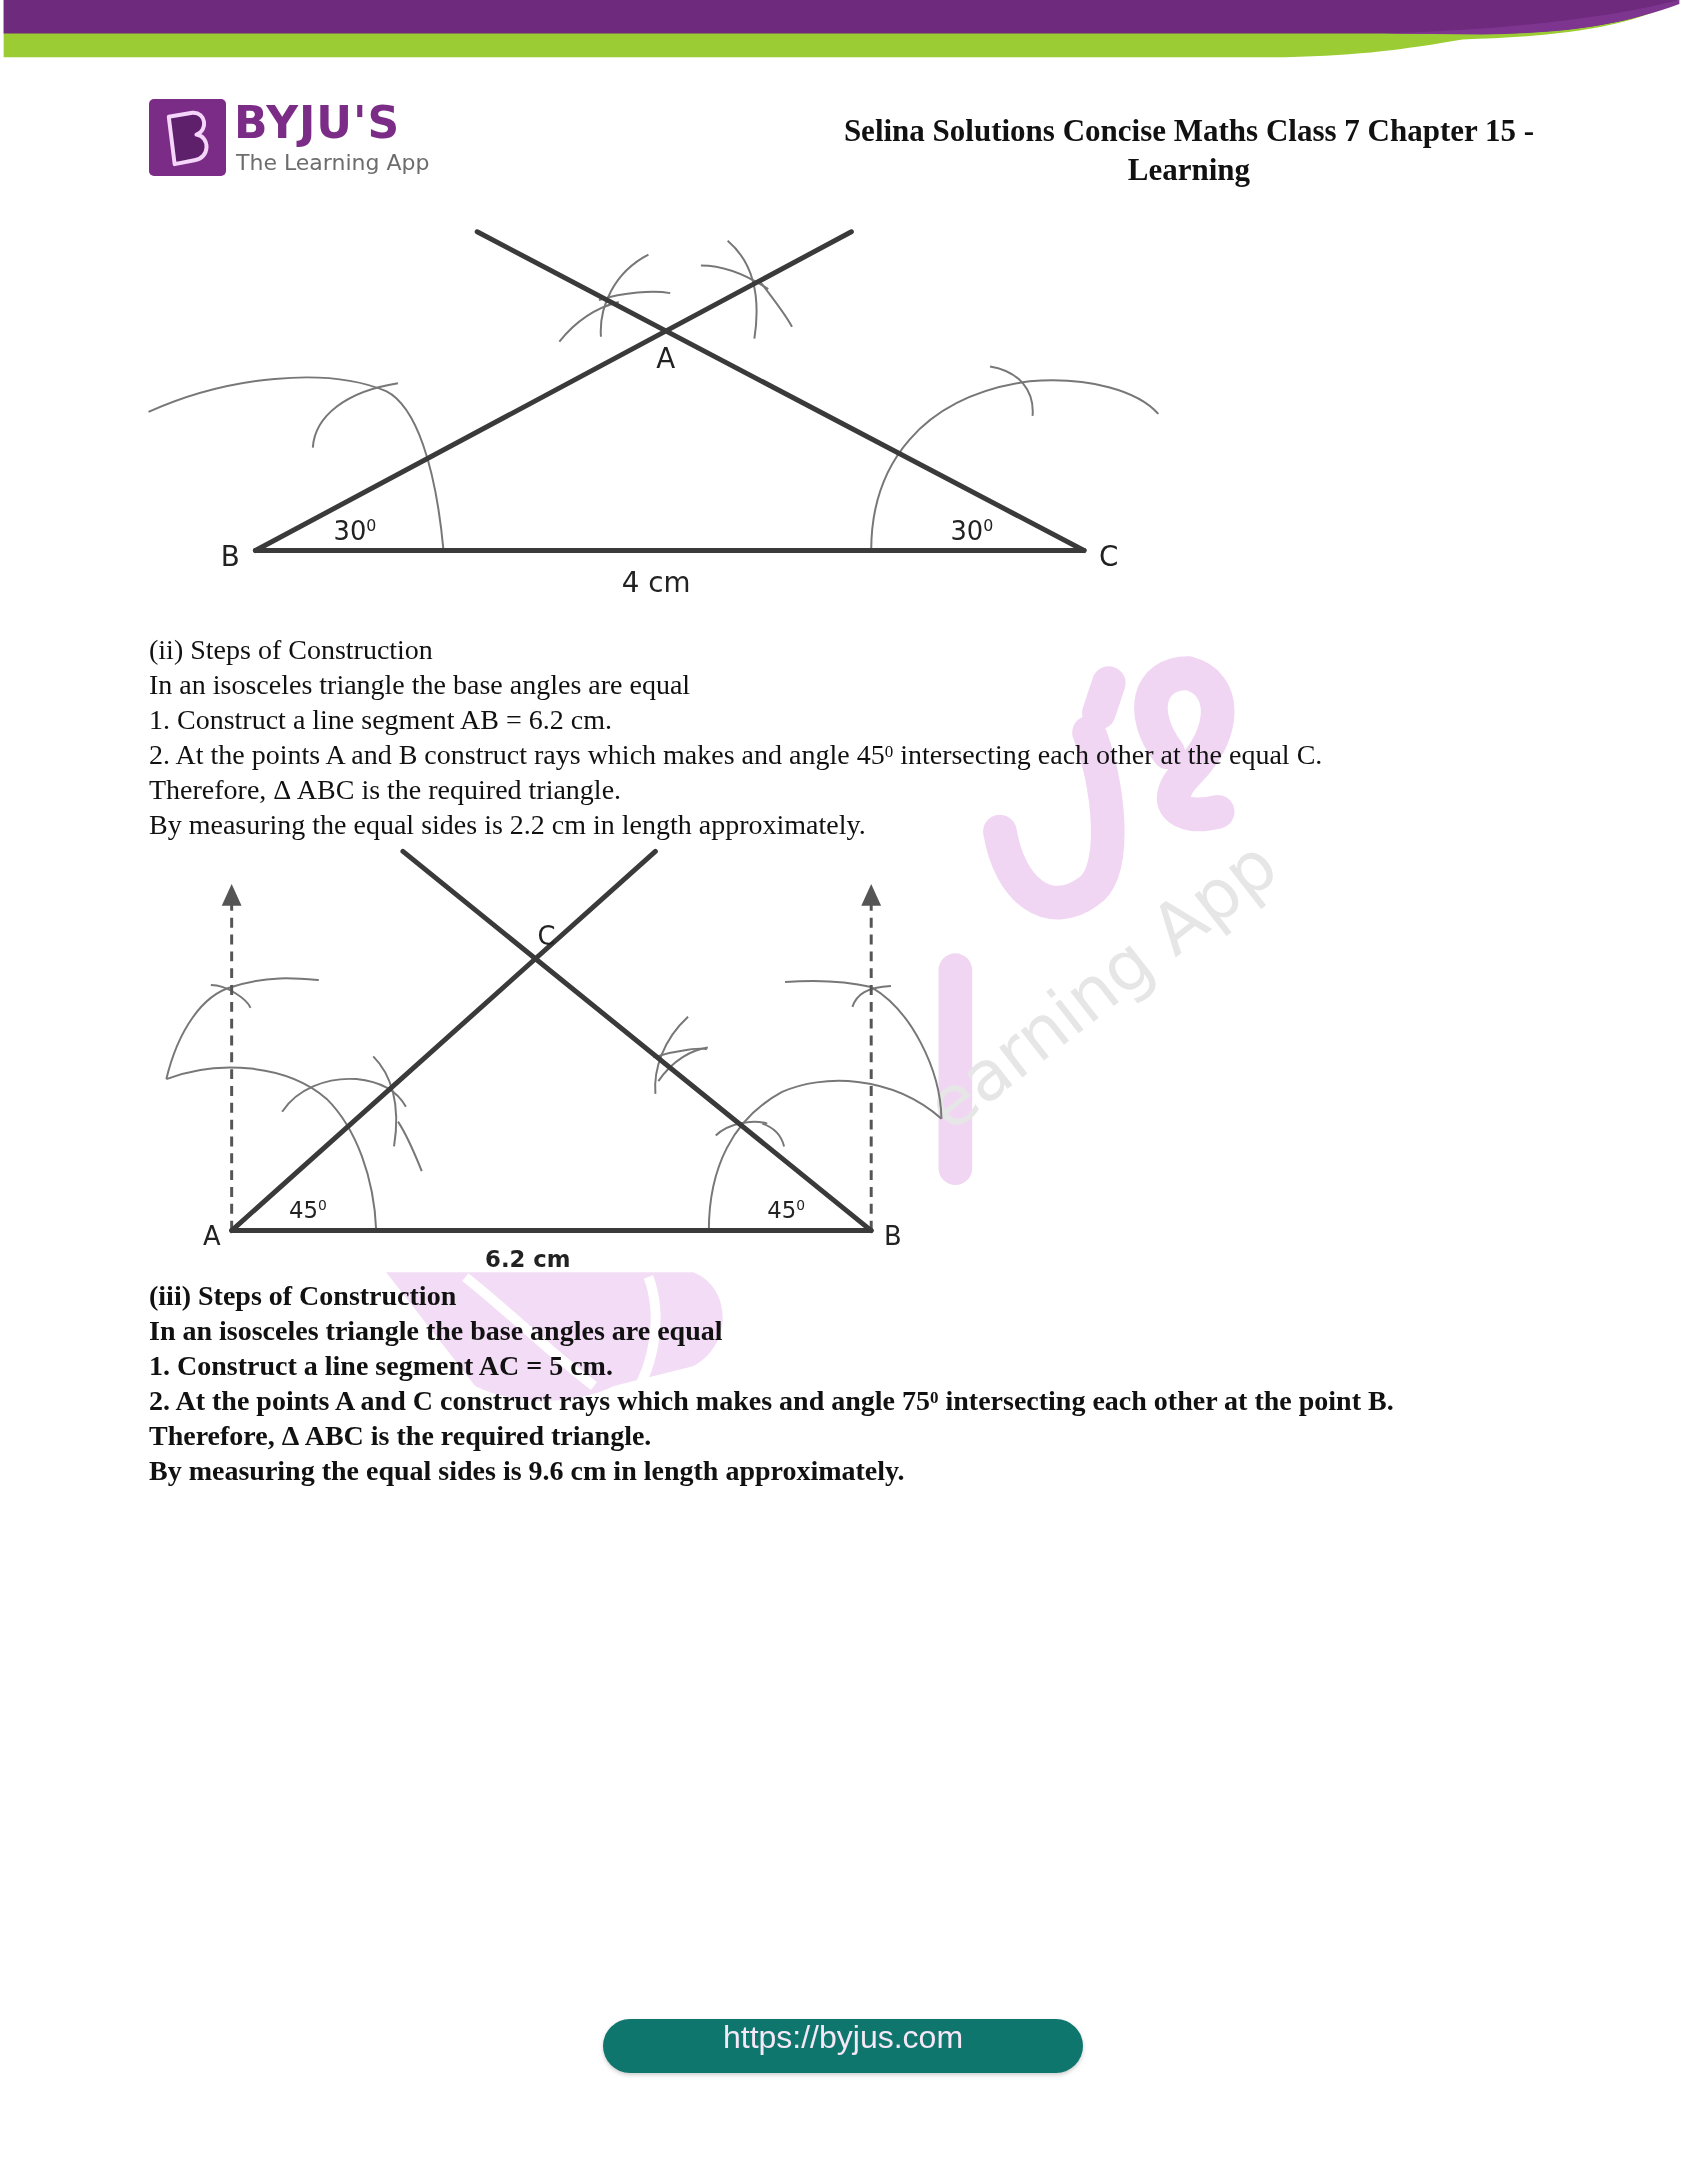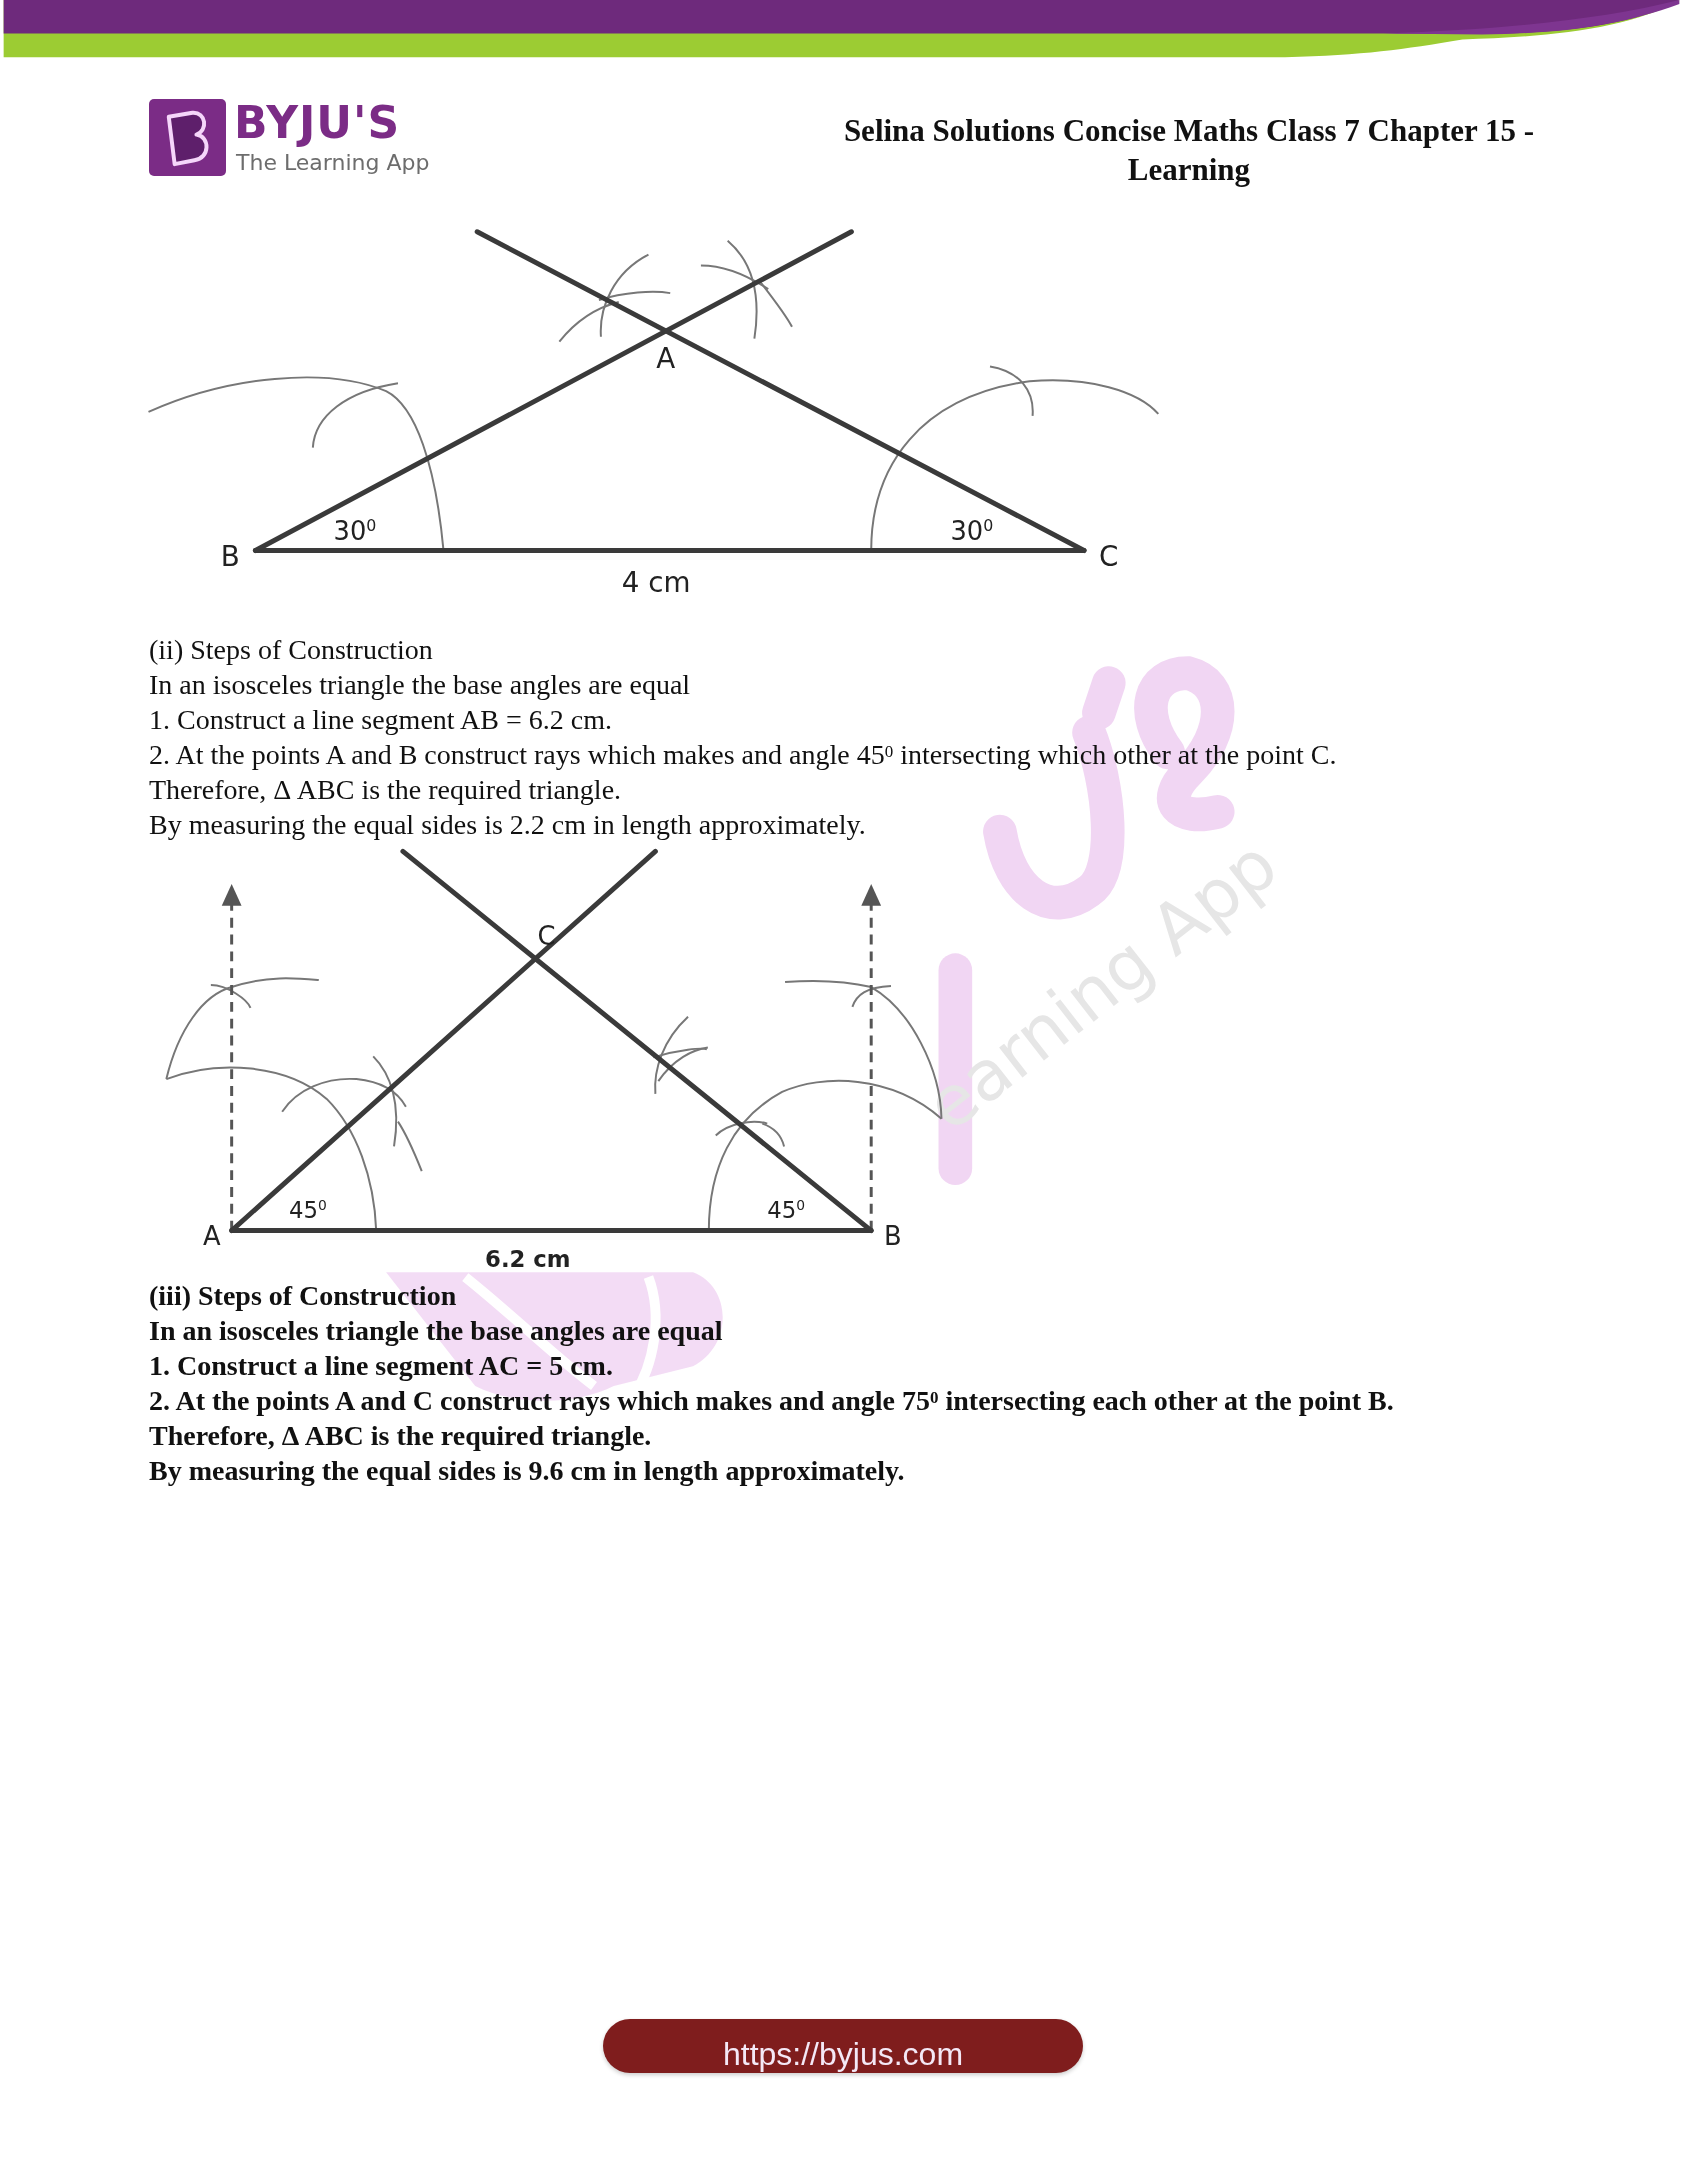--- a/index.html
+++ b/index.html
@@ -9,22 +9,22 @@
   .logo-box { position: absolute; left: 149px; top: 99px; width: 77px; height: 77px; background: #7b2c86; border-radius: 5px; }
   .logo-word { position: absolute; left: 234px; top: 93px; font-family: "DejaVu Sans", sans-serif; font-weight: bold;
                font-size: 44px; color: #7b2c86; letter-spacing: 1px; line-height: 59px; }
   .logo-tag { position: absolute; left: 236px; top: 150px; font-family: "DejaVu Sans", sans-serif; font-size: 22px;
               color: #6d6d6d; line-height: 26px; }
   .doc-title { position: absolute; right: 149px; top: 111px; text-align: center; font-weight: bold; font-size: 31px; line-height: 39px; }
   .text-block { position: absolute; left: 149px; font-size: 28px; line-height: 35px; white-space: nowrap; }
   .text-block sup { font-size: 17px; position: relative; top: -3px; vertical-align: top; }
   .diagram { position: absolute; left: 0; }
   .lbl { font-family: "DejaVu Sans", sans-serif; fill: #222; }
-  .footer-pill { position: absolute; left: 603px; top: 2019px; width: 480px; height: 54px; background: #7f1d1d;
-                 border-radius: 28px; box-shadow: 0 2px 4px rgba(0,0,0,0.2); display: flex; align-items: flex-end; justify-content: center; }
+  .footer-pill { position: absolute; left: 603px; top: 2019px; width: 480px; height: 54px; background: #0f766e;
+                 border-radius: 28px; box-shadow: 0 2px 4px rgba(0,0,0,0.2); display: flex; align-items: flex-start; justify-content: center; }
   .footer-pill span { color: #f4e8f6; font-family: "Liberation Sans", sans-serif; font-size: 32px; }
   .watermark { position: absolute; left: 0; top: 0; width: 1683px; height: 2178px; pointer-events: none; }
 </style>
 </head>
 <body>
 
 <svg class="banner" viewBox="0 0 1700 70" width="1683" height="69">
   <path d="M0 0 H1700 V0 C1650 30 1560 38 1480 40 C1420 50 1380 56 1300 58 H0 Z" fill="#9ccc33"></path>
   <path d="M0 0 H1700 C1660 22 1600 32 1520 34 H0 Z" fill="#6e2a7c"></path>
   <path d="M1400 34 C1520 30 1620 20 1700 0 V4 C1640 26 1580 34 1500 35 Z" fill="#7e3590"></path>
@@ -83,21 +83,21 @@
   <text class="lbl" x="1110" y="572" font-size="28">C</text>
   <text class="lbl" x="337" y="545" font-size="26"><tspan>30</tspan><tspan font-size="16" dy="-9">0</tspan></text>
   <text class="lbl" x="960" y="545" font-size="26"><tspan>30</tspan><tspan font-size="16" dy="-9">0</tspan></text>
   <text class="lbl" x="628" y="598" font-size="28">4 cm</text>
 </svg>
 
 <div class="text-block" style="top:632px;">
   <div>(ii) Steps of Construction</div>
   <div>In an isosceles triangle the base angles are equal</div>
   <div>1. Construct a line segment AB = 6.2 cm.</div>
-  <div><span>2. At the points A and B construct rays which makes and angle 45</span><sup>0</sup><span> intersecting which other at the point C.</span></div>
+  <div><span>2. At the points A and B construct rays which makes and angle 45</span><sup>0</sup><span> intersecting each other at the equal C.</span></div>
   <div>Therefore, Δ ABC is the required triangle.</div>
   <div>By measuring the equal sides is 2.2 cm in length approximately.</div>
 </div>
 
 <svg class="diagram" style="top:0;" width="1683" height="1287" viewBox="0 0 1700 1300">
   <g fill="none" stroke="#777" stroke-width="2">
 
     <path d="M168 1090 C220 1070 290 1075 330 1110 C360 1140 378 1190 380 1243"></path>
     <path d="M168 1090 C180 1040 205 1005 234 997 C270 985 300 988 322 990"></path>
     <path d="M213 995 C230 995 250 1010 253 1018"></path>

